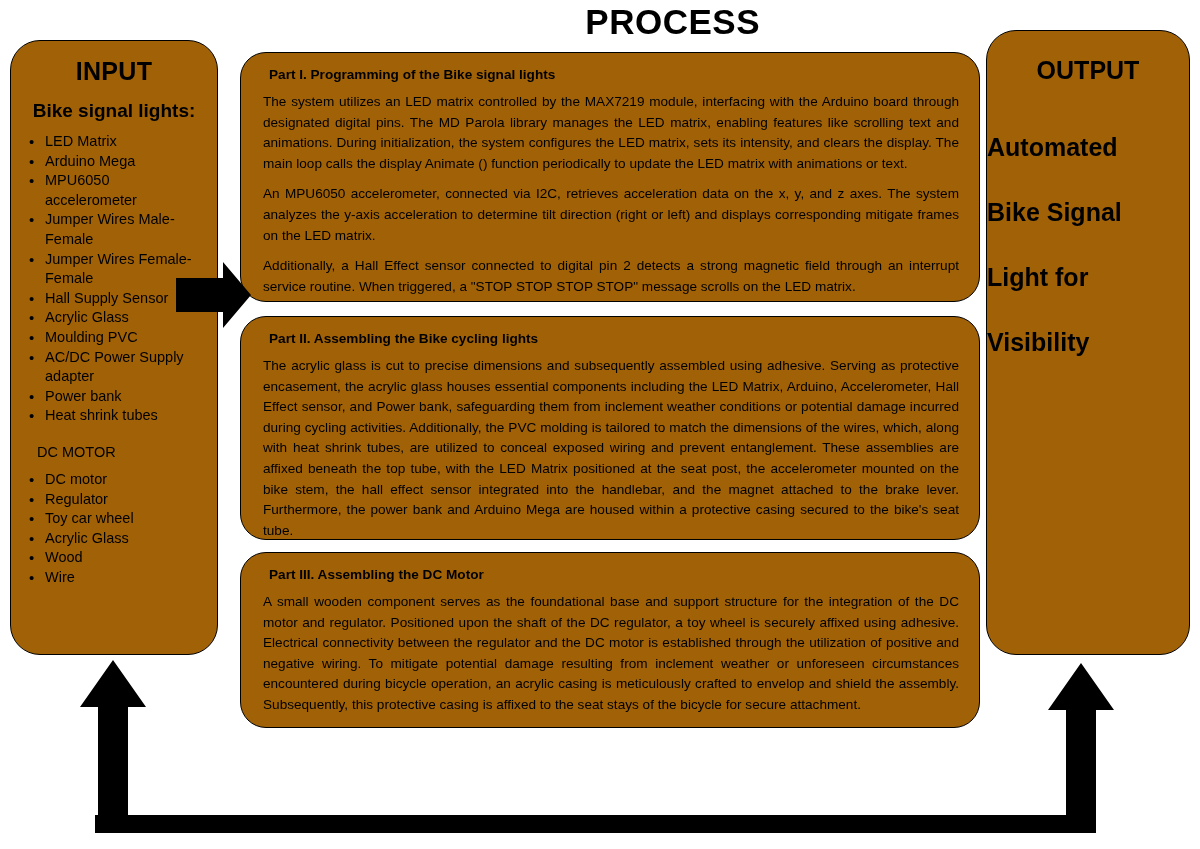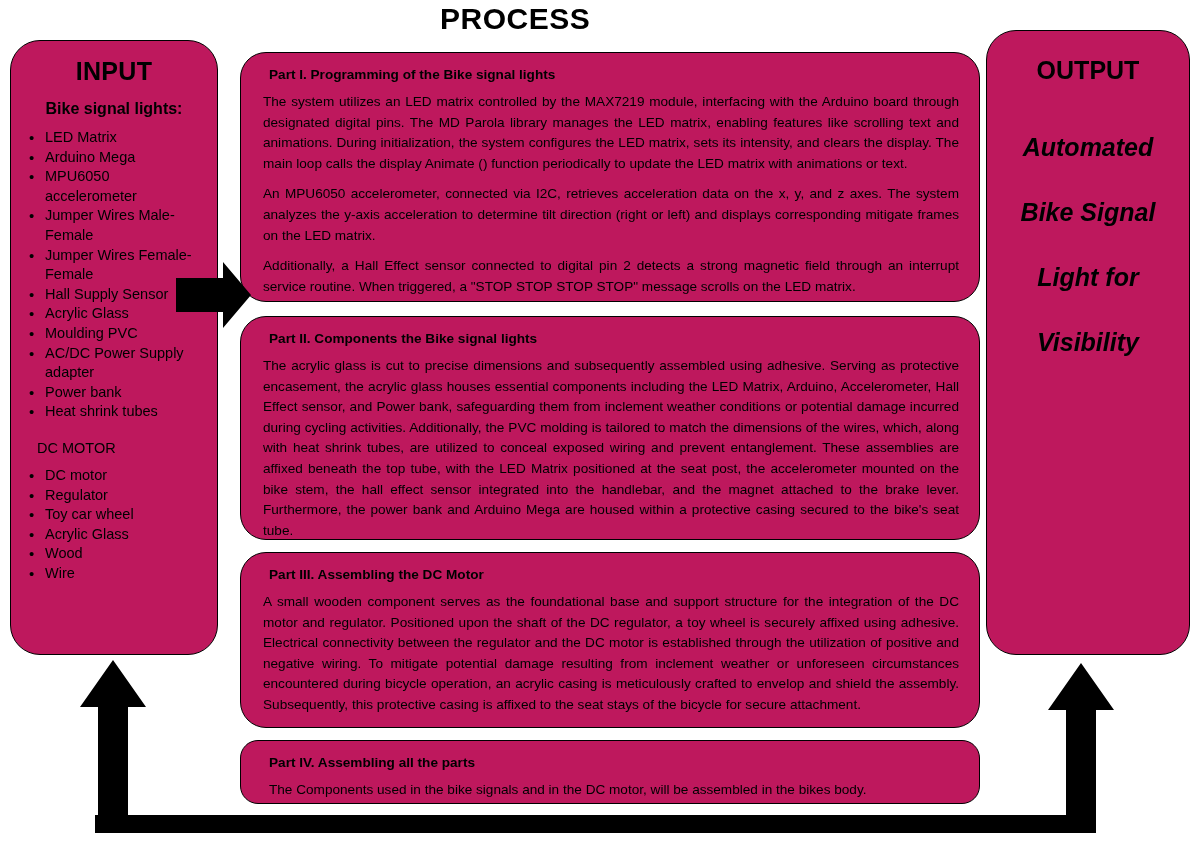--- a/index.html
+++ b/index.html
@@ -22,32 +22,32 @@
     width: 1200px;
     height: 849px;
   }
 
   
   .process-title {
     position: absolute;
     left: 440px;
     top: 2px;
     width: 320px;
-    text-align: left;
-    font-size: 30px;
+    text-align: right;
+    font-size: 35px;
     font-weight: bold;
     letter-spacing: 0.5px;
   }
 
   
   .rbox {
     position: absolute;
     border: 1.5px solid #000000;
     border-radius: 26px;
-    background: #be185d;
+    background: #a16207;
     box-sizing: border-box;
     overflow: hidden;
   }
 
   
   #input-box {
     left: 10px;
     top: 40px;
     width: 208px;
     height: 615px;
@@ -55,21 +55,21 @@
   }
   .input-title {
     text-align: center;
     font-size: 25px;
     font-weight: bold;
     margin-top: 16px;
     letter-spacing: 0.3px;
   }
   .input-subtitle {
     text-align: center;
-    font-size: 16px;
+    font-size: 19px;
     font-weight: bold;
     margin-top: 14px;
   }
   .bullet-list {
     list-style: none;
     margin: 10px 0 0 0;
     padding: 0 8px 0 34px;
   }
   .bullet-list li {
     position: relative;
@@ -126,25 +126,23 @@
     height: 625px;
     border-radius: 30px;
   }
   .output-title {
     text-align: center;
     font-size: 25px;
     font-weight: bold;
     margin-top: 25px;
   }
   .output-line {
-    text-align: center;
     font-size: 25px;
     font-weight: bold;
     line-height: 65px;
-    font-style: italic;
   }
   #output-lines { margin-top: 30px; }
 
   
   #arrows {
     position: absolute;
     left: 0; top: 0;
     width: 1200px;
     height: 849px;
     pointer-events: none;
@@ -185,33 +183,29 @@
   </div>
 
   <div class="rbox part-box" id="part1">
     <div class="part-heading">Part I. Programming of the Bike signal lights</div>
     <p class="part-para">The system utilizes an LED matrix controlled by the MAX7219 module, interfacing with the Arduino board through designated digital pins. The MD Parola library manages the LED matrix, enabling features like scrolling text and animations. During initialization, the system configures the LED matrix, sets its intensity, and clears the display. The main loop calls the display Animate () function periodically to update the LED matrix with animations or text.</p>
     <p class="part-para">An MPU6050 accelerometer, connected via I2C, retrieves acceleration data on the x, y, and z axes. The system analyzes the y-axis acceleration to determine tilt direction (right or left) and displays corresponding mitigate frames on the LED matrix.</p>
     <p class="part-para">Additionally, a Hall Effect sensor connected to digital pin 2 detects a strong magnetic field through an interrupt service routine. When triggered, a "STOP STOP STOP STOP" message scrolls on the LED matrix.</p>
   </div>
 
   <div class="rbox part-box" id="part2">
-    <div class="part-heading">Part II. Components the Bike signal lights</div>
+    <div class="part-heading">Part II. Assembling the Bike cycling lights</div>
     <p class="part-para">The acrylic glass is cut to precise dimensions and subsequently assembled using adhesive. Serving as protective encasement, the acrylic glass houses essential components including the LED Matrix, Arduino, Accelerometer, Hall Effect sensor, and Power bank, safeguarding them from inclement weather conditions or potential damage incurred during cycling activities. Additionally, the PVC molding is tailored to match the dimensions of the wires, which, along with heat shrink tubes, are utilized to conceal exposed wiring and prevent entanglement. These assemblies are affixed beneath the top tube, with the LED Matrix positioned at the seat post, the accelerometer mounted on the bike stem, the hall effect sensor integrated into the handlebar, and the magnet attached to the brake lever. Furthermore, the power bank and Arduino Mega are housed within a protective casing secured to the bike's seat tube.</p>
   </div>
 
   <div class="rbox part-box" id="part3">
     <div class="part-heading">Part III. Assembling the DC Motor</div>
     <p class="part-para">A small wooden component serves as the foundational base and support structure for the integration of the DC motor and regulator. Positioned upon the shaft of the DC regulator, a toy wheel is securely affixed using adhesive. Electrical connectivity between the regulator and the DC motor is established through the utilization of positive and negative wiring. To mitigate potential damage resulting from inclement weather or unforeseen circumstances encountered during bicycle operation, an acrylic casing is meticulously crafted to envelop and shield the assembly. Subsequently, this protective casing is affixed to the seat stays of the bicycle for secure attachment.</p>
   </div>
 
-  <div class="rbox part-box" id="part4">
-    <div class="part-heading">Part IV. Assembling all the parts</div>
-    <p class="part-para">The Components used in the bike signals and in the DC motor, will be assembled in the bikes body.</p>
-  </div>
 
   <div class="rbox" id="output-box">
     <div class="output-title">OUTPUT</div>
     <div id="output-lines">
         <div class="output-line">Automated</div>
         <div class="output-line">Bike Signal</div>
         <div class="output-line">Light for</div>
         <div class="output-line">Visibility</div>
       </div>
   </div>

